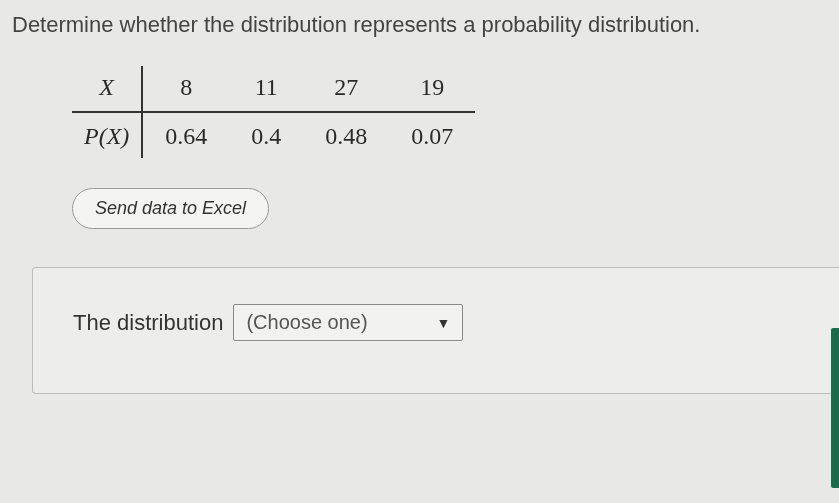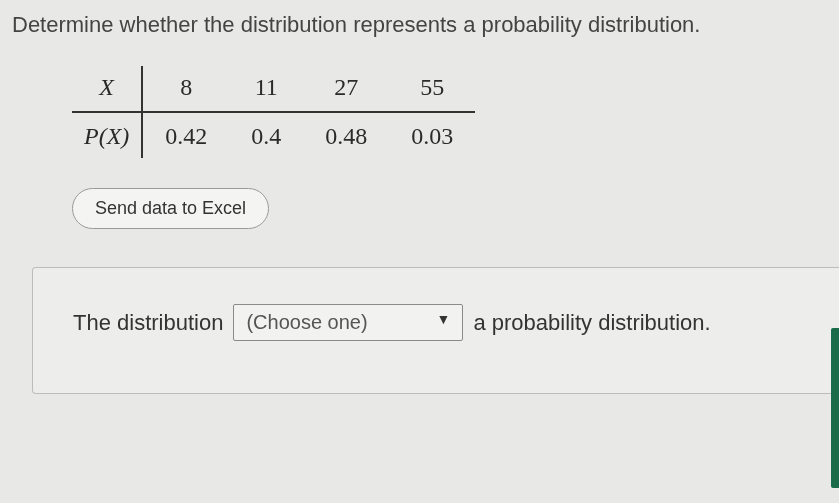--- a/index.html
+++ b/index.html
@@ -57,39 +57,41 @@
       margin-left: 72px;
       display: inline-block;
       background: #f4f4f2;
       border: 1.5px solid #9a9a98;
       border-radius: 24px;
       padding: 9px 22px;
       font-size: 18px;
       font-family: Arial, Helvetica, sans-serif;
       color: #333;
       cursor: pointer;
+      font-style: italic;
     }
     .answer-box {
       margin: 38px 0 0 32px;
       width: 808px;
       border: 1.5px solid #bcbcba;
       border-right: none;
       background: #ededeb;
       padding: 36px 24px 52px 40px;
       font-size: 22px;
       font-family: Arial, Helvetica, sans-serif;
       color: #333;
       display: flex;
       align-items: center;
       gap: 10px;
       flex-wrap: wrap;
       border-radius: 4px 0 0 4px;
     }
     .dropdown {
       display: inline-flex;
+      align-items: center;
       border: 1.5px solid #8a8a88;
       background: #f2f2f0;
       padding: 6px 12px;
       font-size: 20px;
       color: #555;
       cursor: pointer;
       min-width: 230px;
       justify-content: space-between;
       border-radius: 2px;
     }
@@ -116,40 +118,39 @@
 <div class="question">Determine whether the distribution represents a probability distribution.</div>
 
 <div class="table-wrap">
   <table class="dist-table">
     <tbody>
         <tr class="top-row">
       <td class="head-col">X</td>
       <td>8</td>
       <td>11</td>
       <td>27</td>
-      <td>55</td>
+      <td>19</td>
     </tr>
     <tr class="bottom-row">
       <td class="head-col px-label">P(X)</td>
-      <td>0.42</td>
+      <td>0.64</td>
       <td>0.4</td>
       <td>0.48</td>
-      <td>0.03</td>
+      <td>0.07</td>
     </tr>
   </tbody>
     </table>
 </div>
 
 <button class="send-btn">Send data to Excel</button>
 
 <div class="answer-box">
   <span>The distribution</span>
   <span class="dropdown">
     <span>(Choose one)</span>
     <span class="arrow">▼</span>
   </span>
-  <span>a probability distribution.</span>
 </div>
 
 <div class="right-edge"></div>
 
 
 
 
 </body></html>

